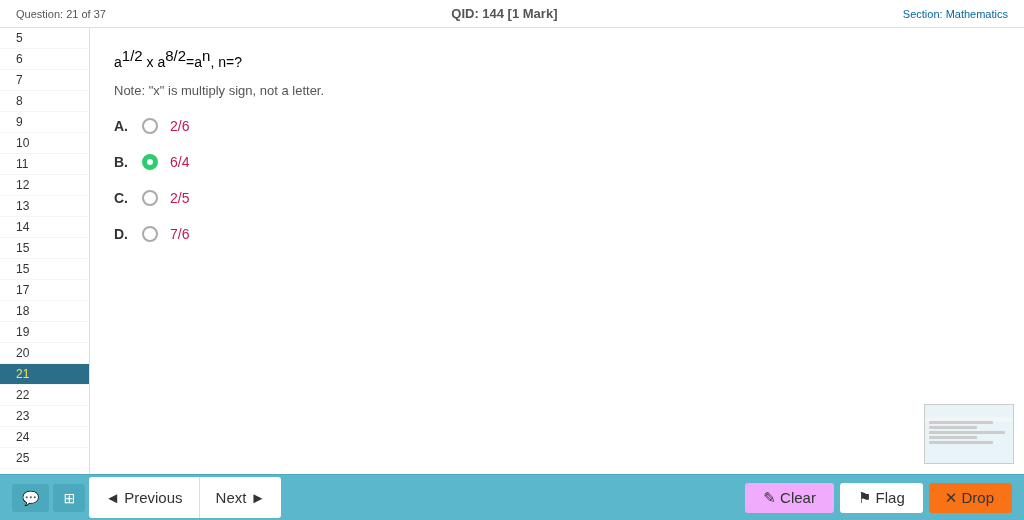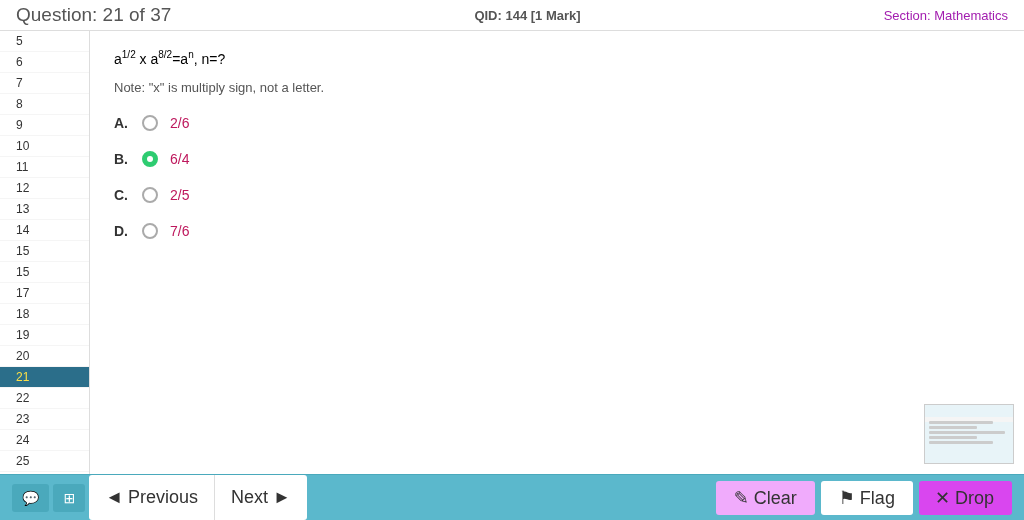--- a/index.html
+++ b/index.html
@@ -8,23 +8,23 @@
     
     .top-bar {
       background: #fff;
       border-bottom: 1px solid #ddd;
       padding: 4px 16px;
       display: flex;
       justify-content: space-between;
       align-items: center;
       min-height: 28px;
     }
-    .top-bar .question-info { color: #555; font-size: 19px; }
+    .top-bar .question-info { color: #555; font-size: 11px; }
     .top-bar .qid-info { color: #555; font-size: 13px; font-weight: bold; }
-    .top-bar .section-info { color: #a21caf; font-size: 13px; text-align: right; }
+    .top-bar .section-info { color: #0369a1; font-size: 11px; text-align: right; }
 
     
     .main-area {
       display: flex;
       flex: 1;
       overflow: hidden;
     }
 
     
     .sidebar {
@@ -61,21 +61,21 @@
       font-size: 14px;
       margin-bottom: 10px;
       line-height: 1.6;
     }
     .question-note {
       font-size: 13px;
       color: #555;
       margin-bottom: 20px;
     }
 
-    sup { font-size: 10px; }
+    sup { font-size: 15px; }
 
     .options-list { list-style: none; margin-top: 10px; }
     .option-item {
       display: flex;
       align-items: center;
       margin-bottom: 20px;
       font-size: 14px;
     }
     .option-label {
       font-weight: bold;
@@ -160,21 +160,21 @@
       margin-left: auto;
       display: flex;
       gap: 6px;
     }
 
     .btn {
       padding: 6px 18px;
       border: none;
       border-radius: 3px;
       cursor: pointer;
-      font-size: 18px;
+      font-size: 15px;
       font-weight: 500;
       display: flex;
       align-items: center;
       gap: 5px;
     }
     .btn-icon {
       padding: 6px 10px;
       border: none;
       border-radius: 3px;
       cursor: pointer;
@@ -197,21 +197,21 @@
     }
     .btn-clear {
       background: #f0abfc;
       color: #333;
     }
     .btn-flag {
       background: #fff;
       color: #333;
     }
     .btn-drop {
-      background: #d946ef;
+      background: #f97316;
       color: #333;
       padding-left: 16px;
     }
 
     .chat-btn, .grid-btn {
       background: #4aa9bc;
       color: #fff;
       border: none;
       padding: 6px 10px;
       border-radius: 3px;

